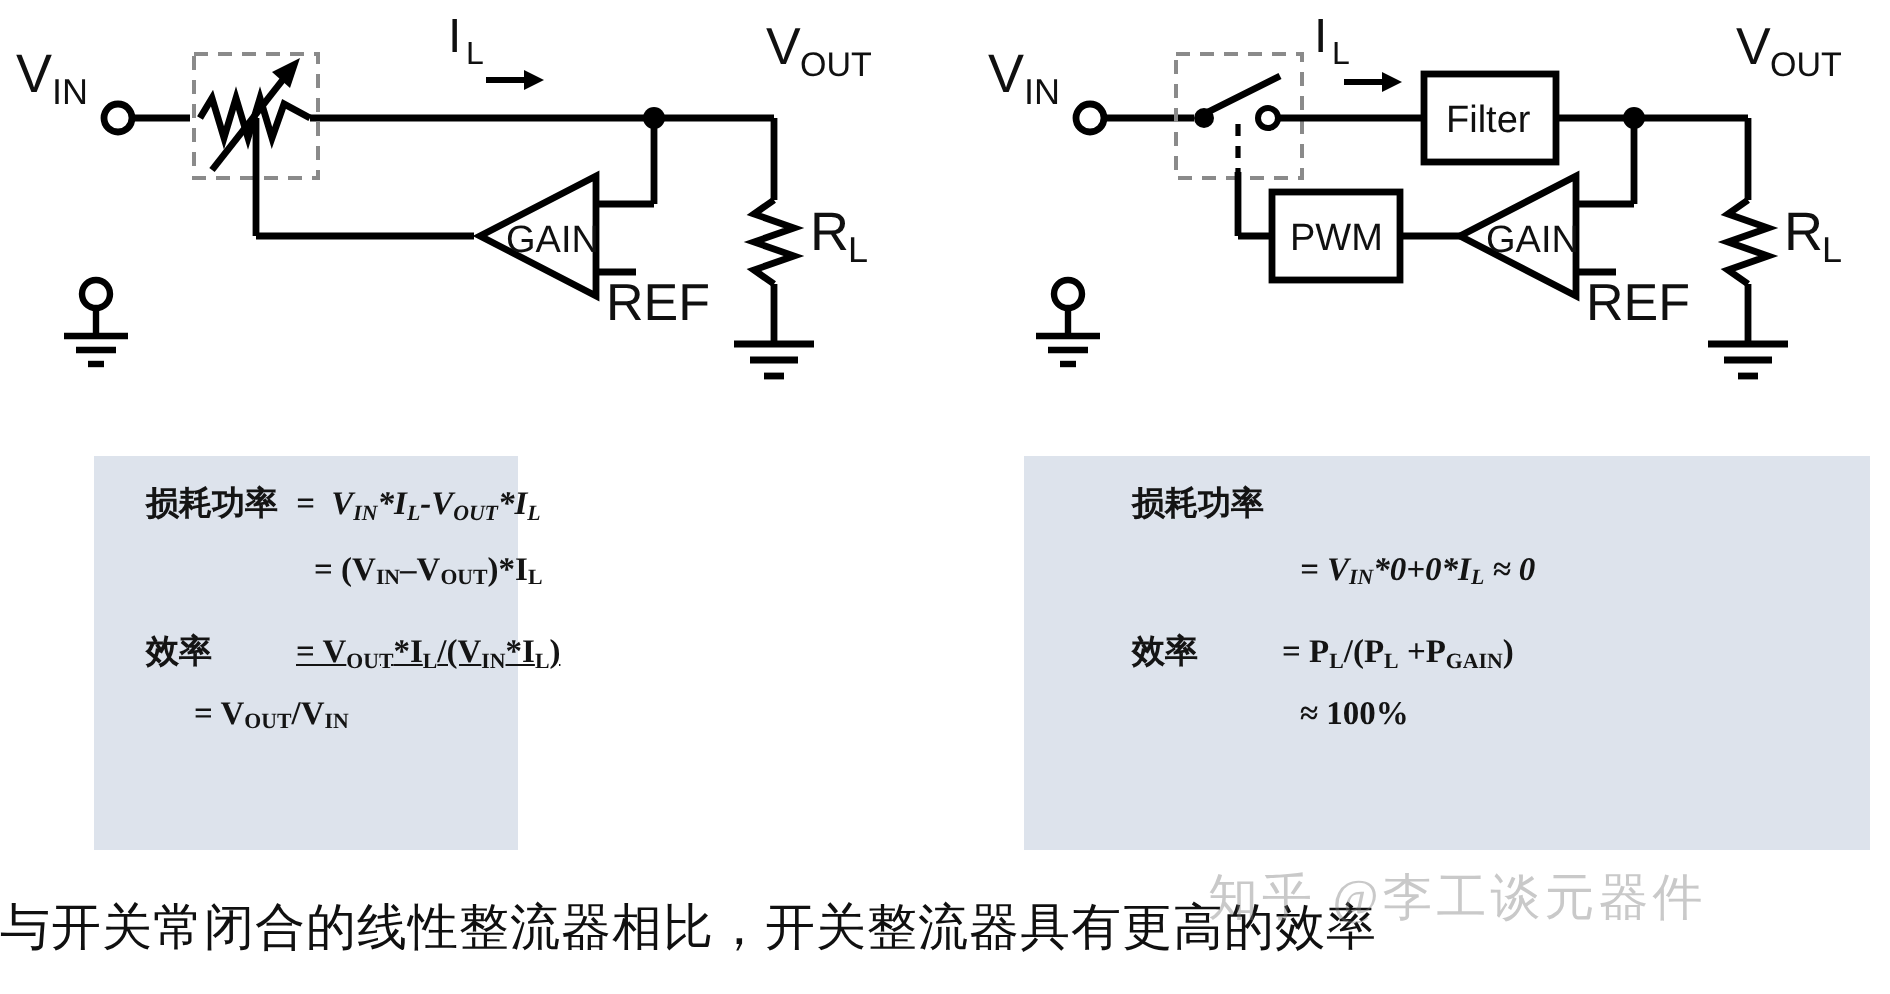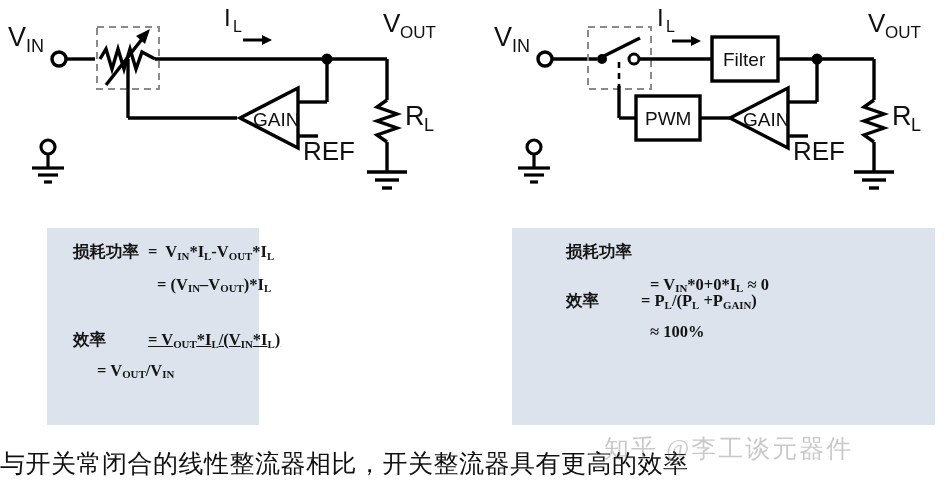--- a/index.html
+++ b/index.html
@@ -226,25 +226,25 @@
       <line x1="46" y1="168" x2="78" y2="168" stroke="#000" stroke-width="3.2"></line>
       <line x1="52" y1="175" x2="72" y2="175" stroke="#000" stroke-width="3.2"></line>
       <line x1="58" y1="182" x2="66" y2="182" stroke="#000" stroke-width="3.2"></line>
     </svg>
   </div>
 
   <div class="eq-box" id="eq-box-left">
     <div class="eq-inner">
       <div class="eq-row" style="margin-left:26px; margin-bottom:16px;">
         <span class="eq-label">损耗功率</span>
-        <span class="eq-expr" style="margin-left:9px;">
+        <span class="eq-expr" style="margin-left:9px;font-style:italic;">
           =&nbsp; V<sub>IN</sub>*I<sub>L</sub>-V<sub>OUT</sub>*I<sub>L</sub>
         </span>
       </div>
-      <div class="eq-row" style="margin-left:110px; margin-bottom:39px;">
+      <div class="eq-row" style="margin-left:110px; margin-bottom:25px;">
         <span class="eq-expr">
           = (V<sub>IN</sub>–V<sub>OUT</sub>)*I<sub>L</sub>
         </span>
       </div>
       <div class="eq-row" style="margin-left:26px; margin-bottom:14px;">
         <span class="eq-label">效率</span>
         <span class="eq-expr" style="margin-left:42px;text-decoration:underline;">
           = V<sub>OUT</sub>*I<sub>L</sub>/(V<sub>IN</sub>*I<sub>L</sub>)
         </span>
       </div>
@@ -254,21 +254,21 @@
         </span>
       </div>
     </div>
   </div>
 
   <div class="eq-box" id="eq-box-right">
     <div class="eq-inner">
       <div class="eq-row" style="margin-left:54px; margin-bottom:16px;">
         <span class="eq-label">损耗功率</span>
       </div>
-      <div class="eq-row" style="margin-left:138px; ">
+      <div class="eq-row" style="margin-left:138px; margin-bottom:25px;font-style:italic;">
         <span class="eq-expr">
           = V<sub>IN</sub>*0+0*I<sub>L</sub> ≈ 0
         </span>
       </div>
       <div class="eq-row" style="margin-left:54px; margin-bottom:14px;">
         <span class="eq-label">效率</span>
         <span class="eq-expr" style="margin-left:42px;">
           = P<sub>L</sub>/(P<sub>L</sub> +P<sub>GAIN</sub>)
         </span>
       </div>

